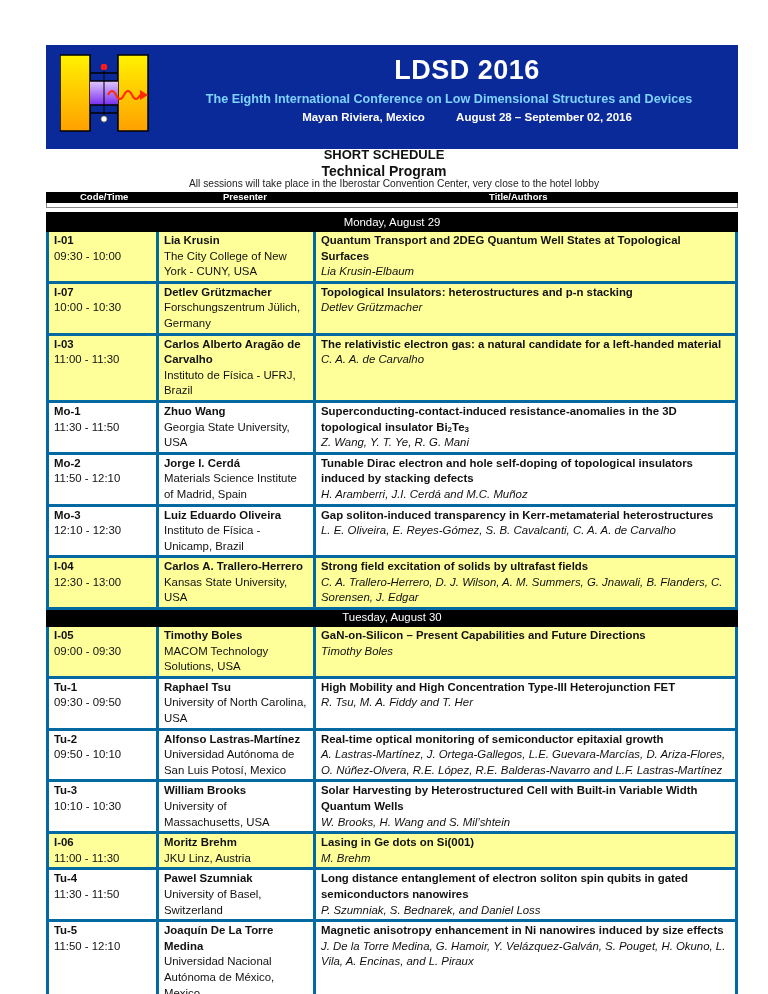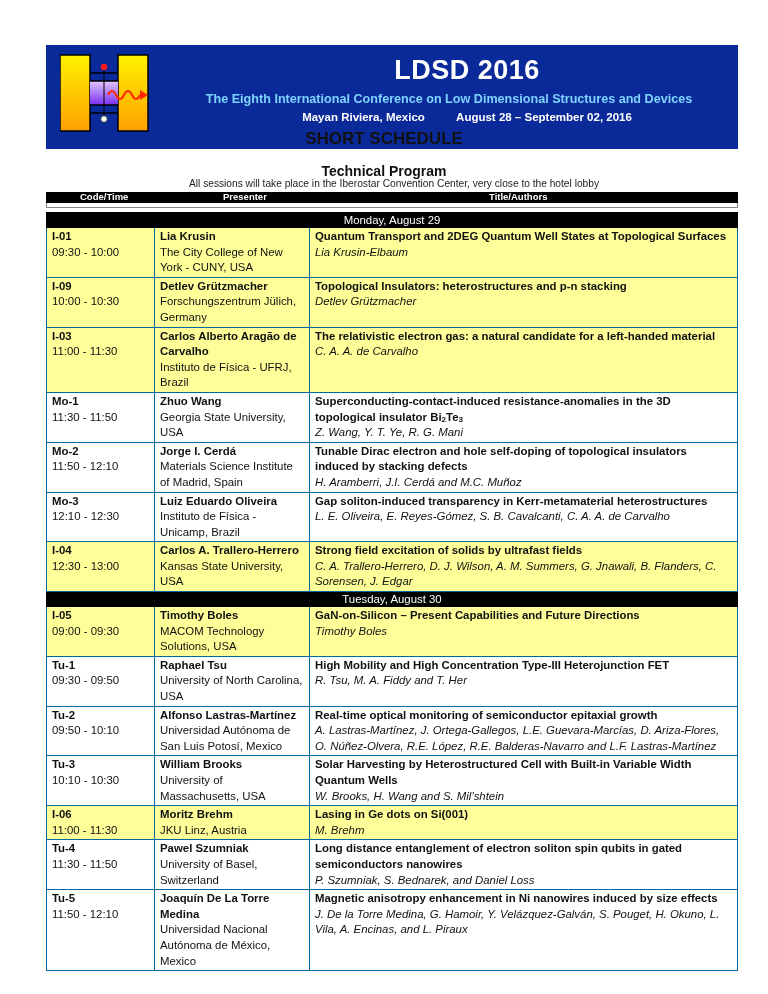--- a/index.html
+++ b/index.html
@@ -10,33 +10,33 @@
   .logo { position: absolute; left: 14px; top: 8px; width: 96px; height: 80px; }
   .banner-title { position: absolute; left: 150px; right: 0; top: 10px; text-align: center;
                   color: #fff; font-weight: bold; font-size: 27px; letter-spacing: 0.5px; }
   .banner-sub { position: absolute; left: 120px; right: 6px; top: 47px; text-align: center;
                 color: #7dd3fc; font-weight: bold; font-size: 12.6px; }
   .banner-loc { position: absolute; left: 150px; right: 0; top: 66px; text-align: center;
                 color: #fff; font-weight: bold; font-size: 11.5px; }
   .banner-loc span { margin: 0 14px; }
 
   .heading { position: absolute; left: 0; right: 0; text-align: center; }
-  .h-short { top: 129px; font-weight: bold; font-size: 17px; }
+  .h-short { top: 147px; font-weight: bold; font-size: 13px; }
   .h-tech { top: 163px; font-weight: bold; font-size: 14px; }
   .h-note { top: 178px; font-size: 10.2px; color: #222; padding-left: 20px; }
 
   .colhead { position: absolute; left: 46px; top: 192px; width: 692px; height: 16px;
              background: #000; color: #fff; font-size: 9.5px; font-weight: bold; }
   .colhead span { position: absolute; top: -1px; }
   .spacer { position: absolute; left: 46px; top: 203px; width: 690px; height: 4px;
             border: 1px solid #888; border-top: none; background: #fff; }
 
   table.sched { position: absolute; left: 46px; top: 212px; width: 692px;
                 border-collapse: collapse; font-size: 11.4px; line-height: 15.6px; }
-  table.sched td { border: 1px solid #0369a1; vertical-align: top; padding: 1px 5px 1px 5px; }
+  table.sched td { border: 3px solid #0369a1; vertical-align: top; padding: 1px 5px 1px 5px; }
   td.c1 { width: 97px; }
   td.c2 { width: 144px; }
   td.c3 { }
   tr.day td { background: #000; color: #fff; text-align: center; padding: 0 4px;
               line-height: 14px; font-size: 11.4px; border-color: #000; }
   tr.inv td { background: #ffff99; }
   .code, .pname, .ttitle { font-weight: bold; }
   .authors { font-style: italic; }
   sub { font-size: 8px; vertical-align: -1px; line-height: 0; }
 </style>
@@ -101,21 +101,21 @@
            <div class="pname">Lia Krusin</div>
            <div class="affil">The City College of New York - CUNY, USA</div>
          </td>
          <td class="c3">
            <div class="ttitle">Quantum Transport and 2DEG Quantum Well States at Topological Surfaces</div>
            <div class="authors">Lia Krusin-Elbaum</div>
          </td>
       </tr>
       <tr class="inv">
         <td class="c1">
-           <div class="code">I-09</div>
+           <div class="code">I-07</div>
            <div class="time">10:00 - 10:30</div>
          </td>
          <td class="c2">
            <div class="pname">Detlev Grützmacher</div>
            <div class="affil">Forschungszentrum Jülich, Germany</div>
          </td>
          <td class="c3">
            <div class="ttitle">Topological Insulators: heterostructures and p-n stacking</div>
            <div class="authors">Detlev Grützmacher</div>
          </td>

